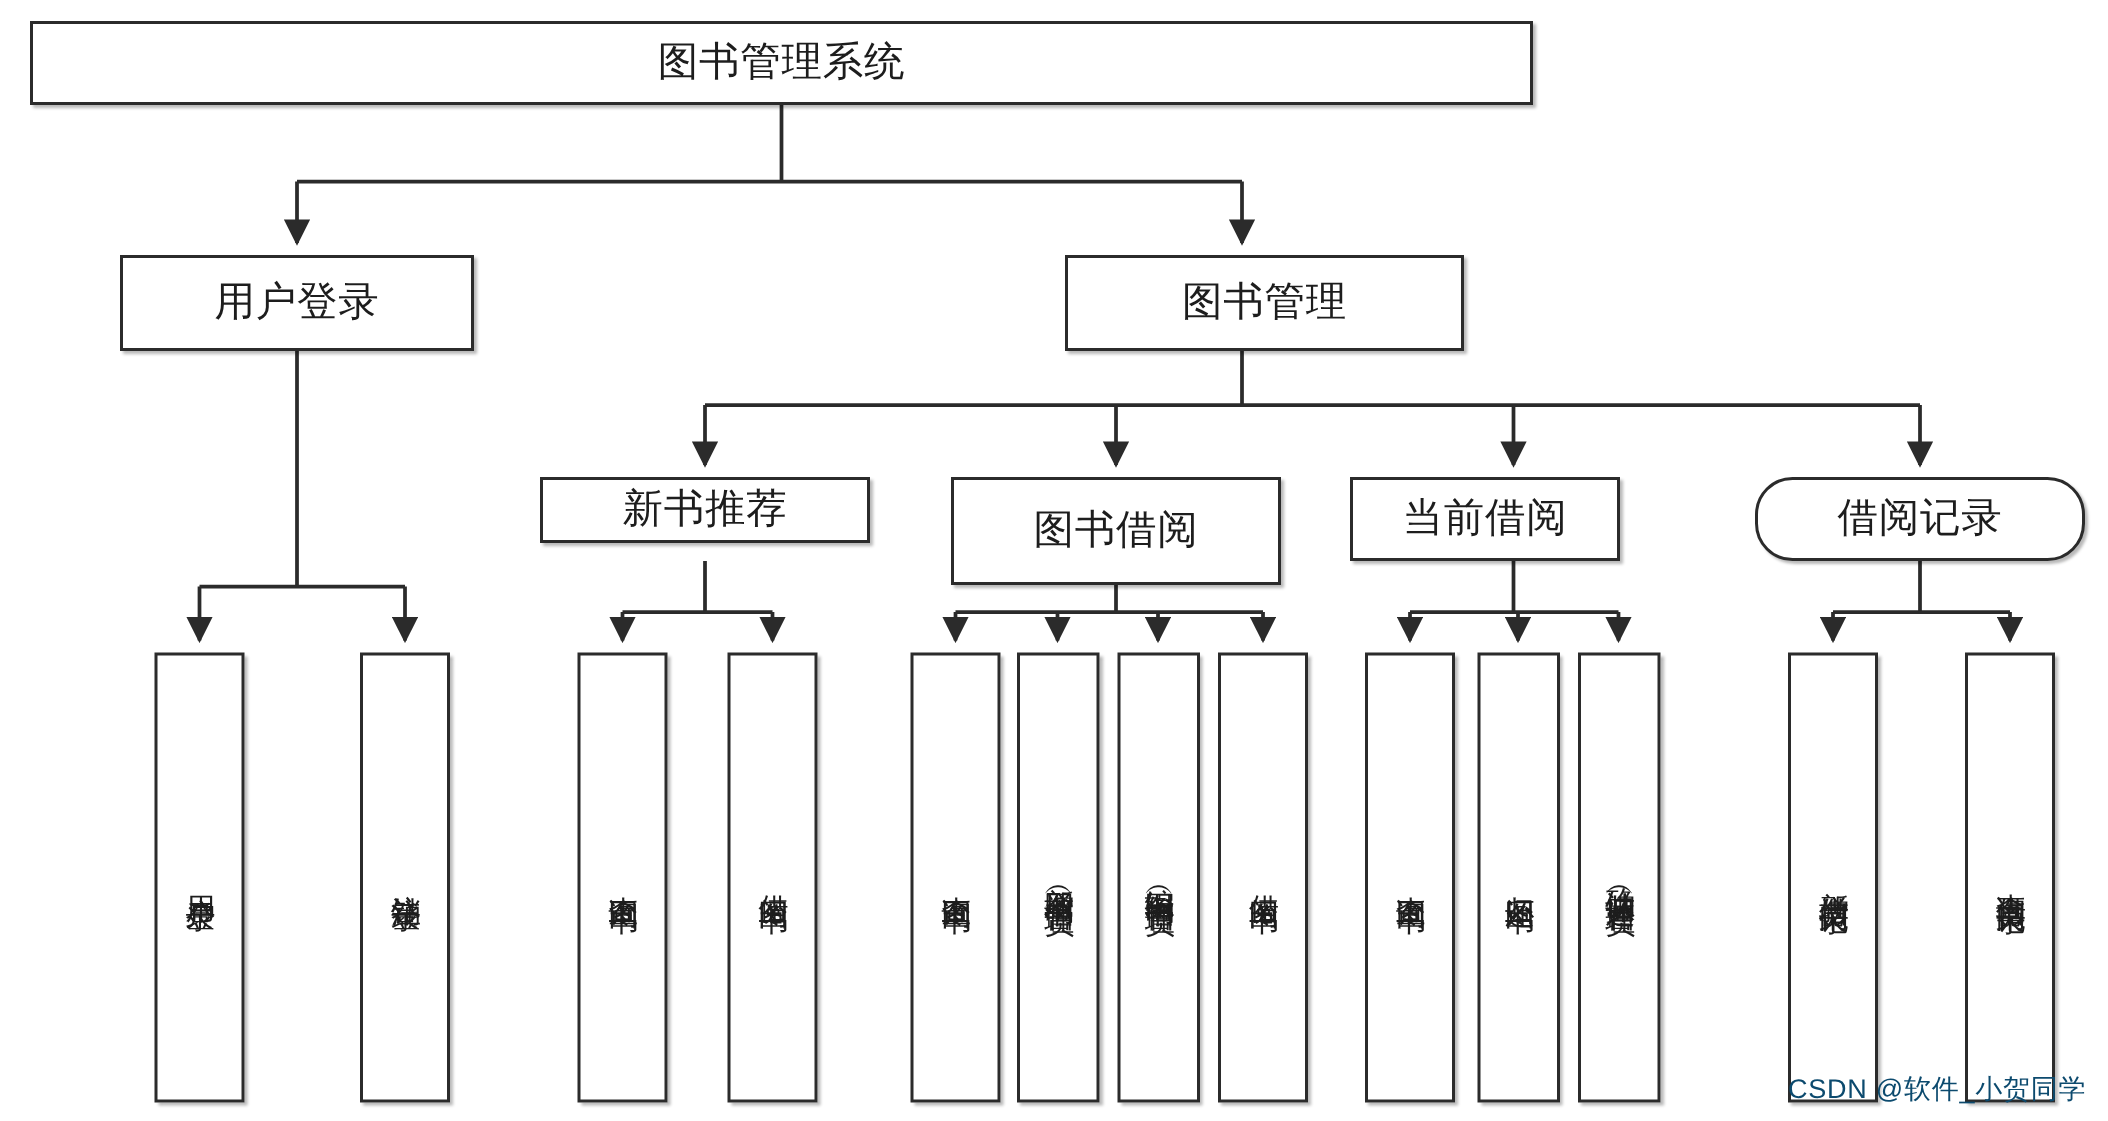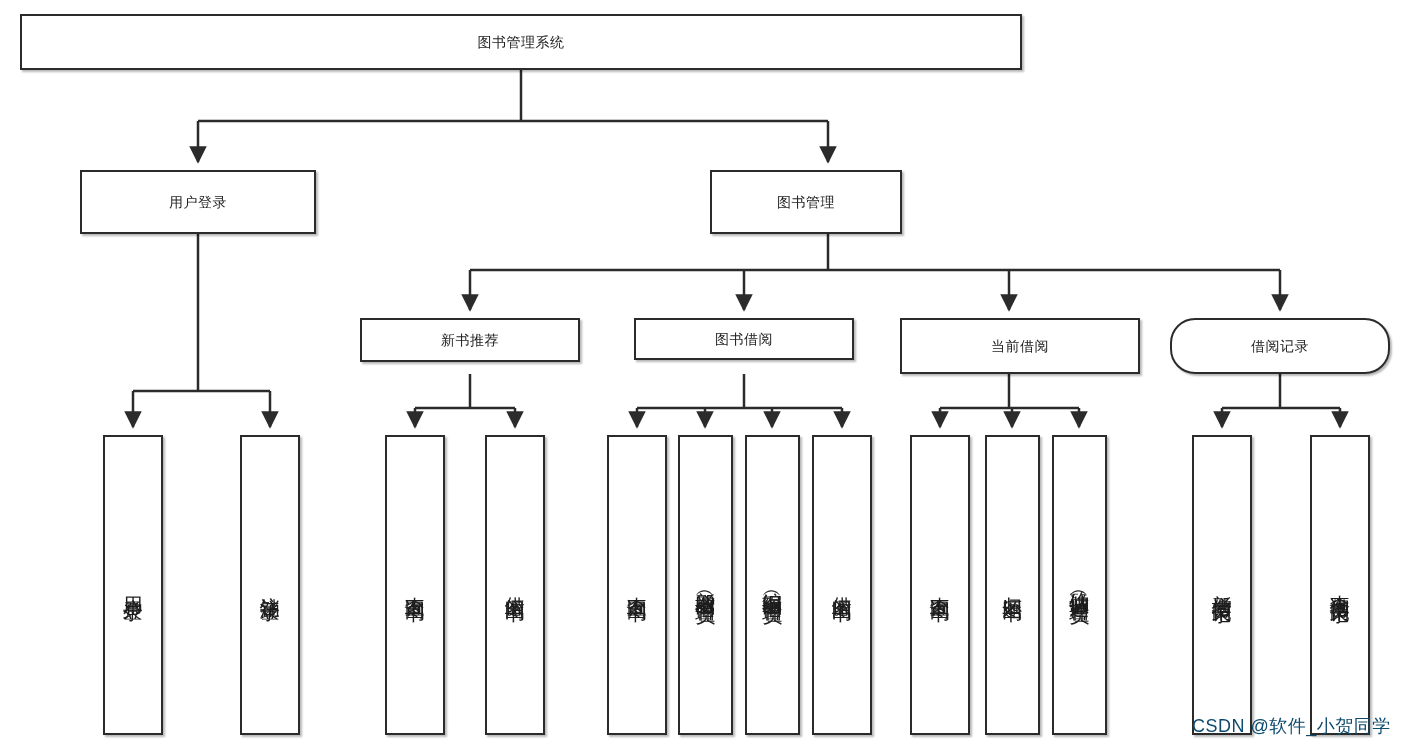--- a/index.html
+++ b/index.html
@@ -30,21 +30,21 @@
     box-sizing: border-box;
     background: #ffffff;
     border: 2.5px solid #2b2b2b;
     box-shadow: 2px 2px 2px rgba(0,0,0,0.28);
     display: flex;
     align-items: center;
     justify-content: center;
     color: #1d1d1d;
   }
   .node .label {
-    font-size: 14px;
+    font-size: 27px;
     line-height: 1.18;
     letter-spacing: 0.5px;
     white-space: nowrap;
   }
   .node.leaf {
     align-items: center;
     justify-content: center;
   }
   .node.leaf .label {
     writing-mode: vertical-rl;
@@ -118,31 +118,31 @@
     </g>
   </svg>
 
   <div class="node" id="node-root" style="left: 20px; top: 14px; width: 1002px; height: 56px;">
     <span class="label">图书管理系统</span>
   </div>
 
   <div class="node" id="node-l2-0" style="left: 80px; top: 170px; width: 236px; height: 64px;">
     <span class="label">用户登录</span>
   </div>
-  <div class="node" id="node-l2-1" style="left: 710px; top: 170px; width: 192px; height: 64px;">
+  <div class="node" id="node-l2-1" style="left: 710px; top: 170px; width: 266px; height: 64px;">
     <span class="label">图书管理</span>
   </div>
 
   <div class="node" id="node-l3-0" style="left: 360px; top: 318px; width: 220px; height: 44px;">
     <span class="label">新书推荐</span>
   </div>
-  <div class="node" id="node-l3-1" style="left: 634px; top: 318px; width: 220px; height: 42px;">
+  <div class="node" id="node-l3-1" style="left: 634px; top: 318px; width: 220px; height: 72px;">
     <span class="label">图书借阅</span>
   </div>
-  <div class="node" id="node-l3-2" style="left: 900px; top: 318px; width: 240px; height: 56px;">
+  <div class="node" id="node-l3-2" style="left: 900px; top: 318px; width: 180px; height: 56px;">
     <span class="label">当前借阅</span>
   </div>
   <div class="node" id="node-l3-3" style="left: 1170px; top: 318px; width: 220px; height: 56px; border-radius: 25px;">
     <span class="label">借阅记录</span>
   </div>
 
   <div class="node leaf" id="node-leaf-0" style="left: 103px; top: 435px; width: 60px; height: 300px;">
     <span class="label">用户登录</span>
   </div>
   <div class="node leaf" id="node-leaf-1" style="left: 240px; top: 435px; width: 60px; height: 300px;">

